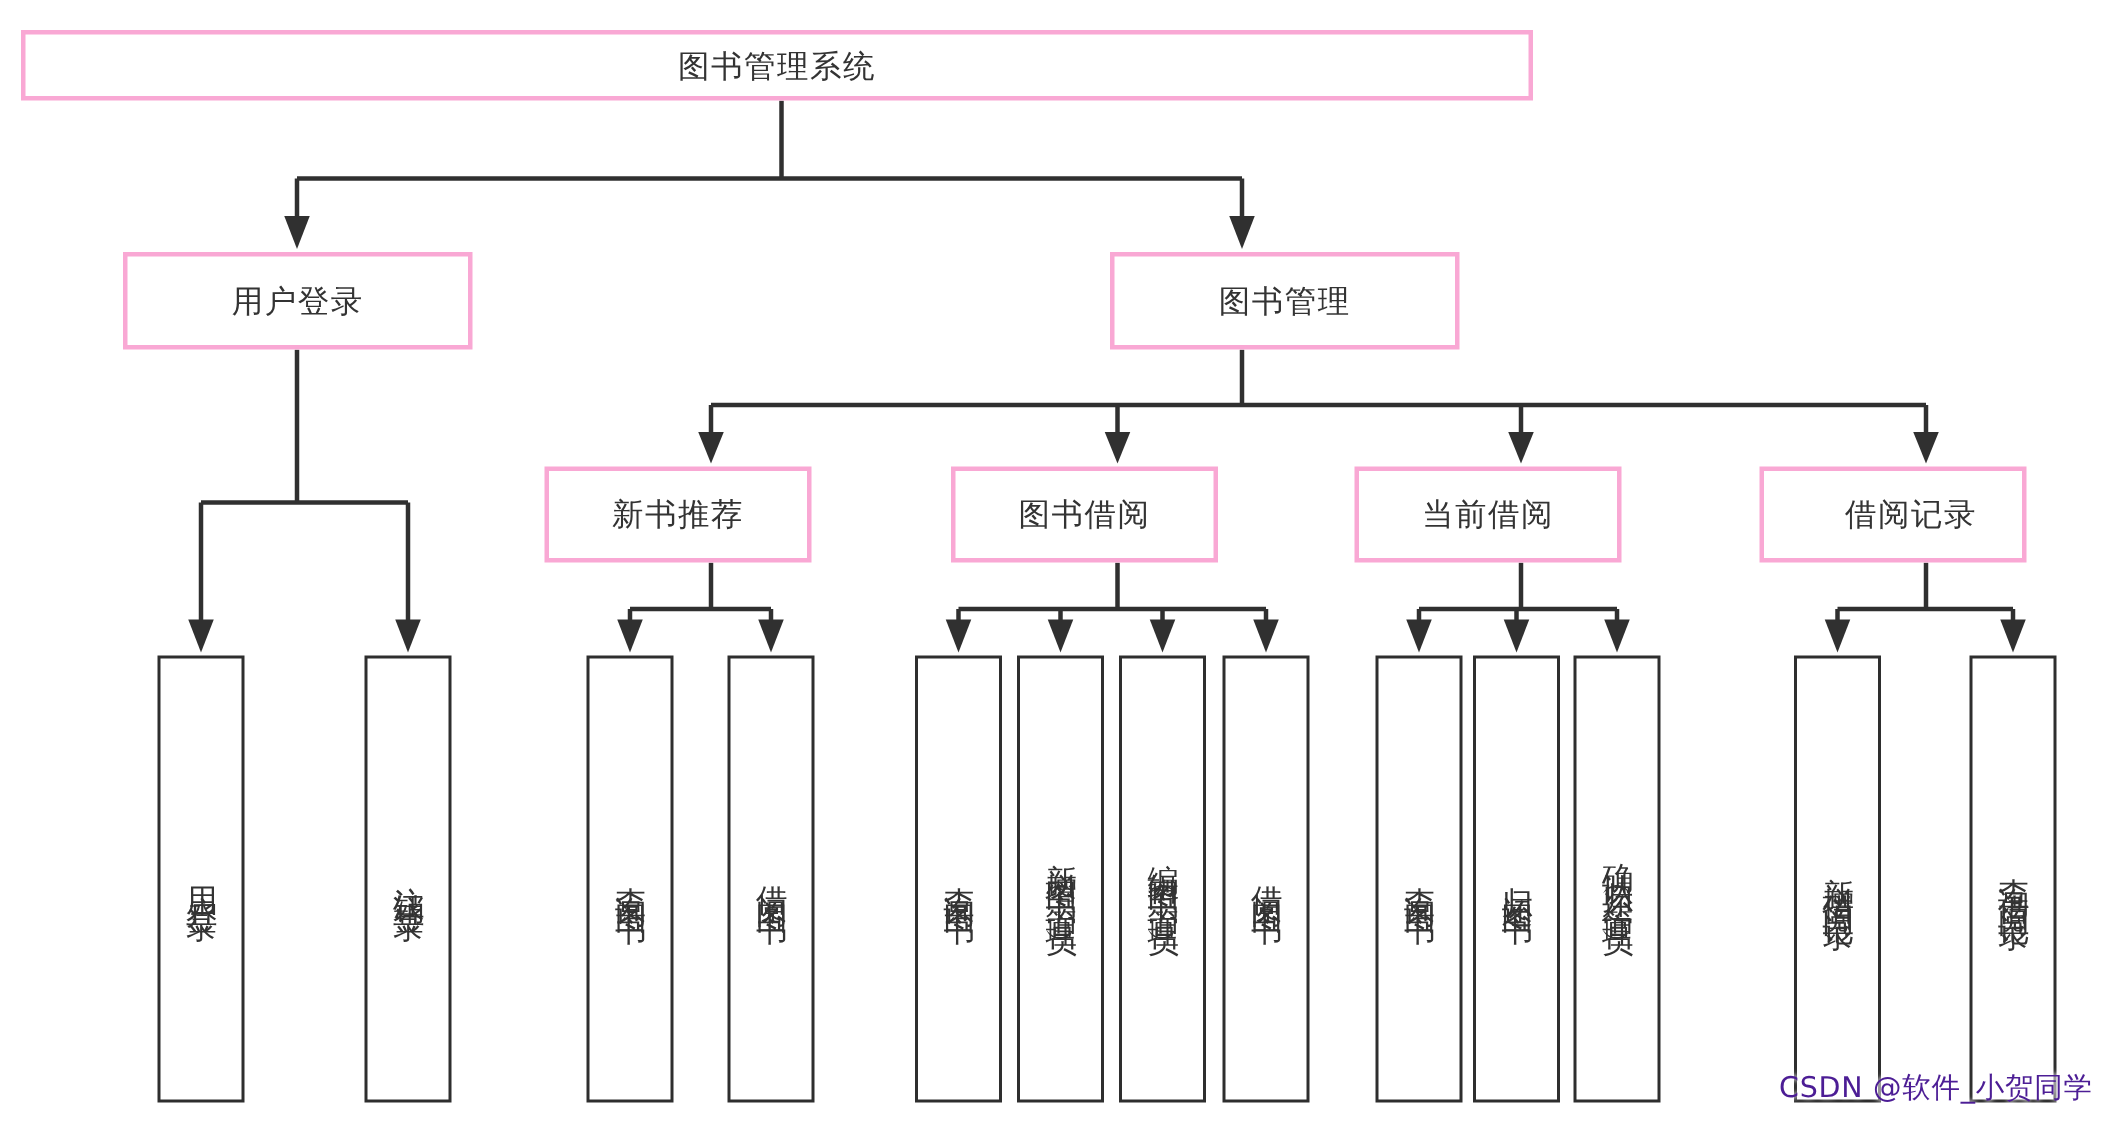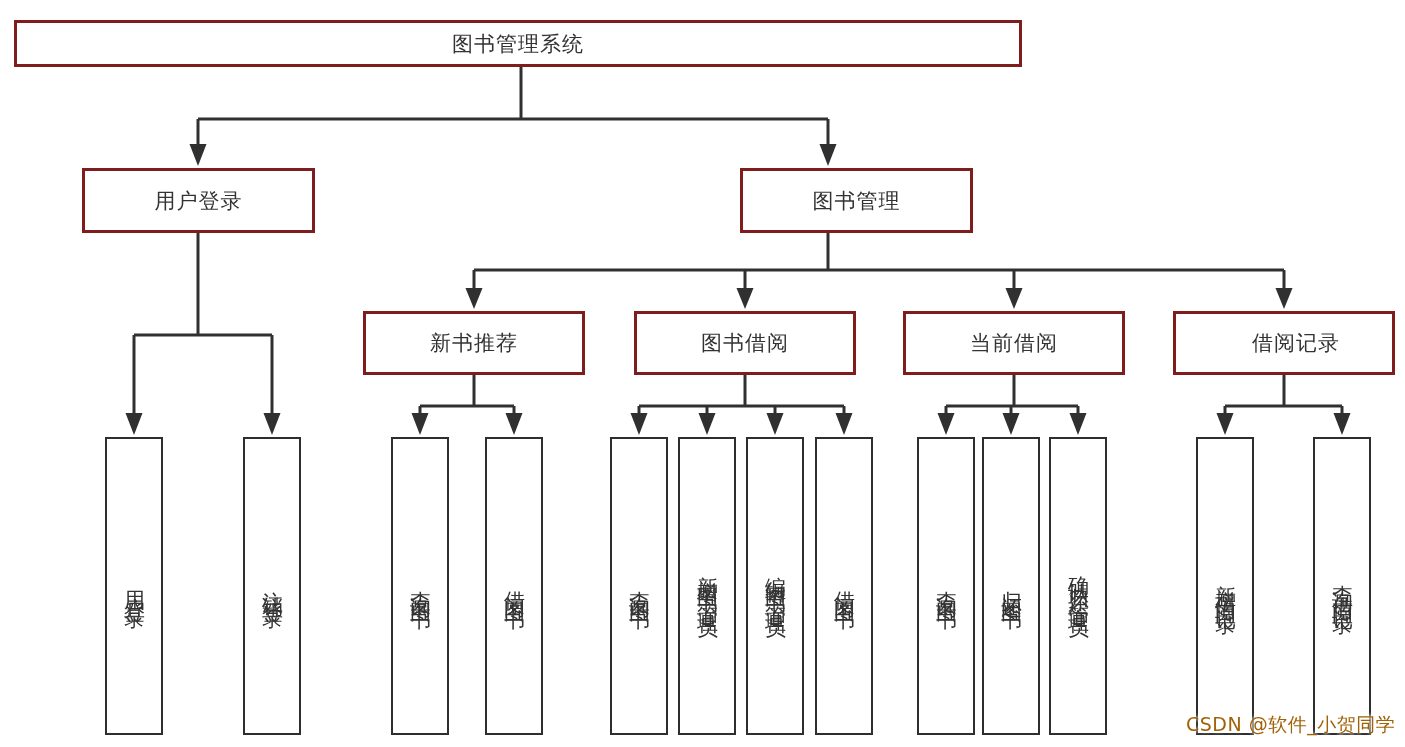--- a/index.html
+++ b/index.html
@@ -7,52 +7,52 @@
     position:relative;
     width:1405px;height:747px;
     background:#ffffff;
     font-family:"DejaVu Sans","Liberation Sans",sans-serif;
     color:#333333;
     overflow:hidden;
   }
   svg.connectors{position:absolute;left:0;top:0;width:1405px;height:747px;}
   .node{
     position:absolute;
-    border:3px solid #7f1d1d;
+    border:3px solid #f9a8d4;
     background:#ffffff;
     display:flex;align-items:center;justify-content:center;
     font-size:21px;
     letter-spacing:1px;
     box-sizing:border-box;
     white-space:nowrap;
   }
   .node.root{left:14px;top:20px;width:1008px;height:47px;}
   .node.lvl2{top:168px;width:233px;height:65px;}
-  .node.lvl3{top:311px;width:222px;height:64px;}
+  .node.lvl3{top:311px;width:178px;height:64px;}
   .leaf{
     position:absolute;
     top:437px;width:58px;height:298px;
     border:2.5px solid #2e2e2e;
     background:#ffffff;
     display:flex;align-items:center;justify-content:center;
     box-sizing:border-box;
   }
   .leaf span{
     writing-mode:vertical-rl;
     text-orientation:mixed;
     font-size:21px;
     line-height:1;
     letter-spacing:6px;
     color:#333333;
   }
   .watermark{
     position:absolute;
     left:1186px;top:712px;
     font-size:19px;
-    color:#a16207;
+    color:#4c1d95;
     letter-spacing:0.5px;
     text-shadow:0 0 3px #ffffff,0 0 5px #ffffff;
     white-space:nowrap;
   }
 </style>
 </head>
 <body>
 
 <div class="canvas">
 

